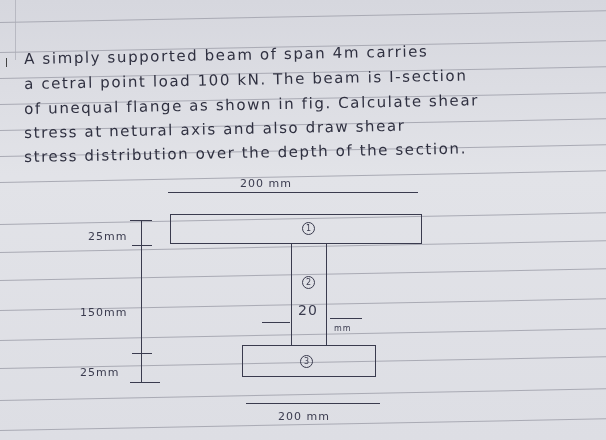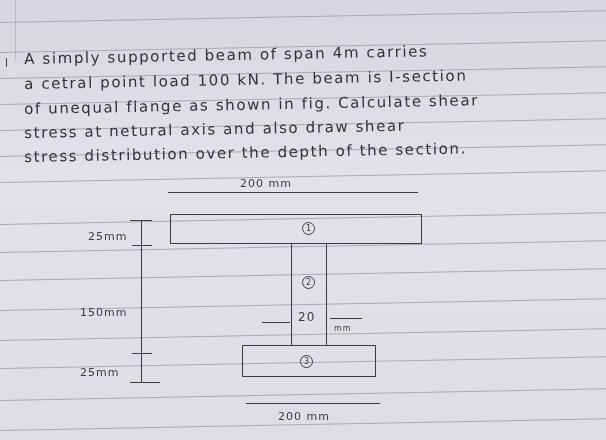--- a/index.html
+++ b/index.html
@@ -71,21 +71,21 @@
   <div>
 
     <div class="label" style="left:240px; top:177px;">200 mm</div>
     <div class="ink" style="left:168px; top:192px; width:250px; height:1.2px;"></div>
 
     <div class="box" style="left:170px; top:214px; width:252px; height:30px;"></div>
     <div class="circ" style="left:302px; top:222px;">1</div>
 
     <div class="box" style="left:291px; top:243px; width:36px; height:103px; border-top:none; border-bottom:none;"></div>
     <div class="circ" style="left:302px; top:276px;">2</div>
-    <div class="label" style="left:298px; top:310px; font-size:12px;">20</div>
+    <div class="label" style="left:298px; top:302px; font-size:14px;">20</div>
     <div class="label" style="left:298px; top:324px; font-size:8px;padding-left:36px;">mm</div>
     <div class="ink" style="left:262px; top:322px; width:28px; height:1.2px;"></div>
     <div class="ink" style="left:330px; top:318px; width:32px; height:1.2px;"></div>
 
     <div class="box" style="left:242px; top:345px; width:134px; height:32px;"></div>
     <div class="circ" style="left:300px; top:355px;">3</div>
 
     <div class="ink" style="left:141px; top:220px; width:1.2px; height:162px;"></div>
     <div class="ink" style="left:130px; top:220px; width:22px; height:1.2px;"></div>
     <div class="ink" style="left:132px; top:245px; width:20px; height:1.2px;"></div>

